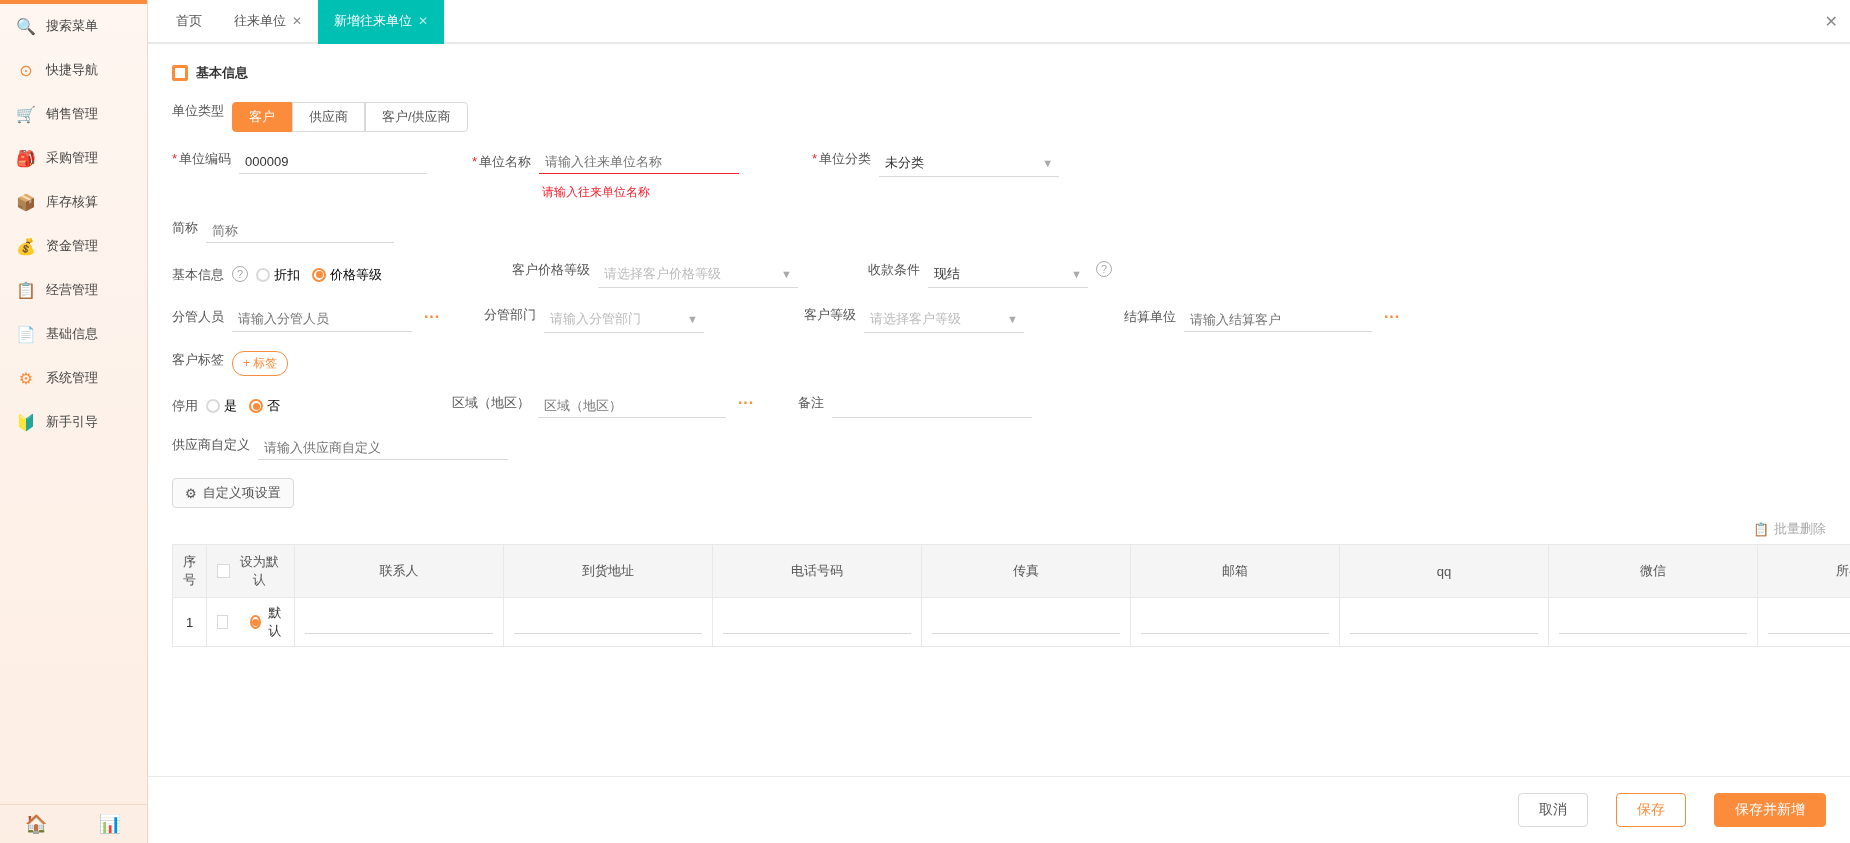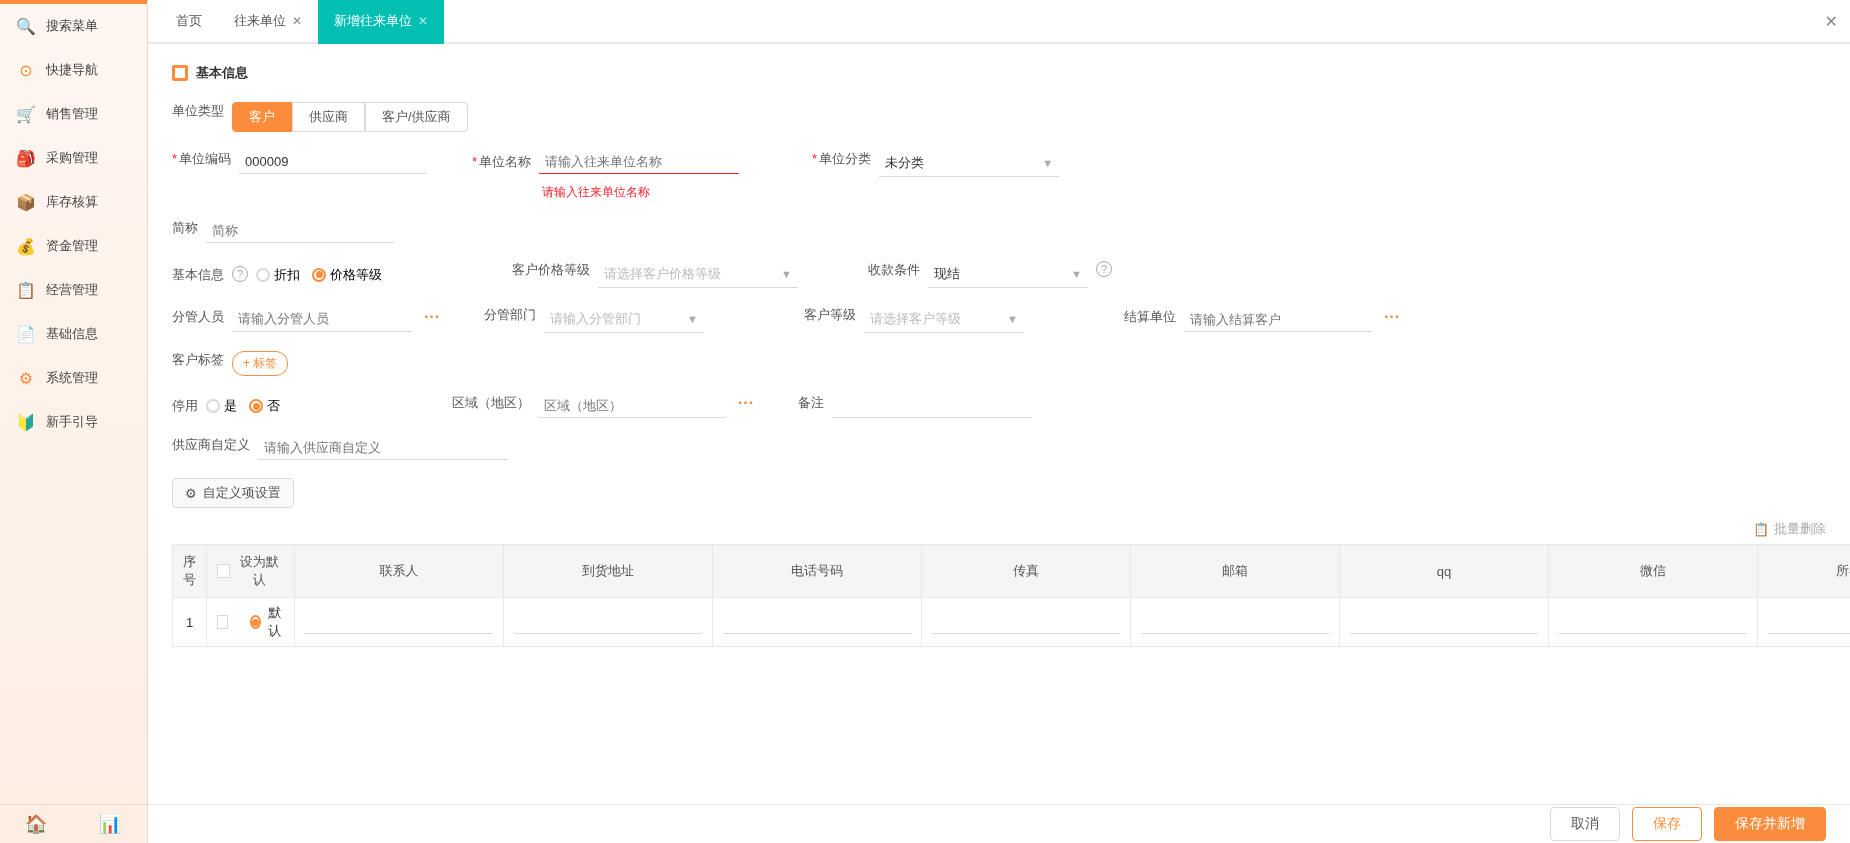--- a/index.html
+++ b/index.html
@@ -316,24 +316,24 @@
     .data-table td {
       border: 1px solid #e8e8e8;
       padding: 6px 10px;
       text-align: center;
       color: #333;
     }
 
     
     .bottom-bar {
       border-top: 1px solid #e8e8e8;
-      padding: 2px 24px;
+      padding: 16px 24px;
       display: flex;
       justify-content: flex-end;
-      gap: 12px;
+      gap: 28px;
       background: #fff;
     }
     .btn {
       padding: 7px 20px;
       border-radius: 4px;
       border: 1px solid #d9d9d9;
       cursor: pointer;
       font-size: 14px;
     }
     .btn-default { background: #fff; color: #555; }

